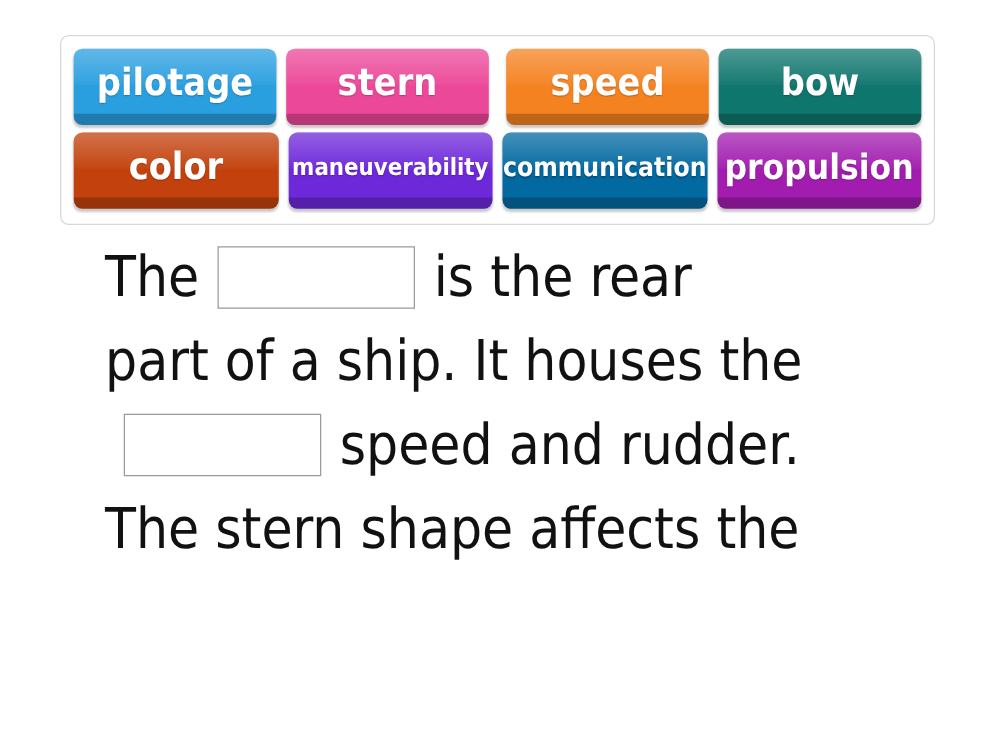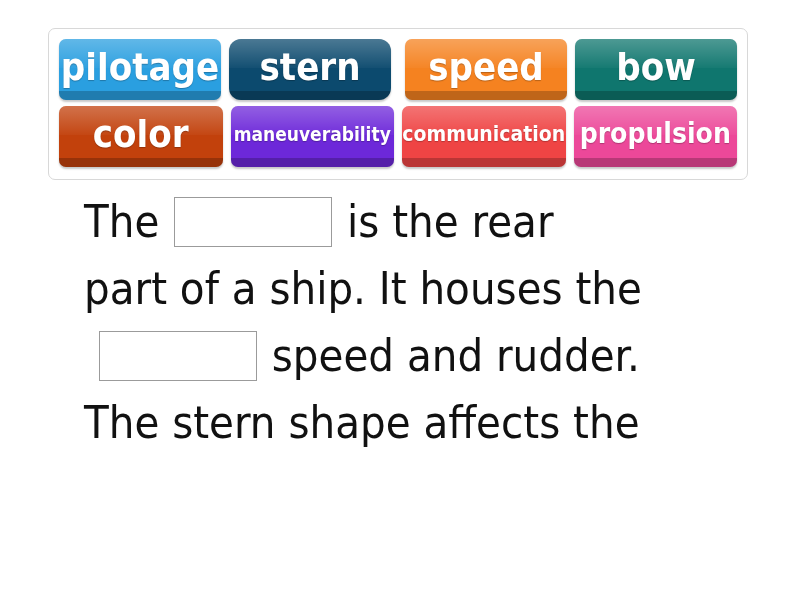--- a/index.html
+++ b/index.html
@@ -73,21 +73,21 @@
   .tile-label {
     position: relative;
     z-index: 2;
     color: #ffffff;
     font-weight: bold;
     line-height: 1;
     white-space: nowrap;
     text-shadow: 0 1px 1px rgba(0,0,0,0.25);
     padding-bottom: 5px;
   }
-  .sz-lg  { font-size: 38px; text-align: center; }
+  .sz-lg  { font-size: 30px; text-align: center; }
   .sz-md  { font-size: 28px; }
   .sz-sm  { font-size: 21px; }
   .sz-xs  { font-size: 19px; }
 
   
   .sentence {
     position: absolute;
     left: 84px;
     top: 188px;
     width: 640px;
@@ -120,41 +120,41 @@
 </head>
 <body>
 
 <div id="app">
 
   <div class="tile-tray">
     <div class="tile-row">
       <div class="tile" style="background: rgb(42, 159, 224);">
         <span class="tile-label sz-lg">pilotage</span>
       </div>
-      <div class="tile" style="background: #0c4a6e; border-radius: 12px;">
+      <div class="tile" style="background: #ec4899;">
         <span class="tile-label sz-lg">stern</span>
       </div>
       <div class="tile" style="background: rgb(245, 130, 32); margin-left: 10px;">
         <span class="tile-label sz-lg">speed</span>
       </div>
       <div class="tile" style="background: #0f766e;">
         <span class="tile-label sz-lg">bow</span>
       </div>
     </div>
     <div class="tile-row">
       <div class="tile" style="background: #c2410c;">
         <span class="tile-label sz-lg">color</span>
       </div>
       <div class="tile" style="background: #6d28d9;">
         <span class="tile-label sz-xs">maneuverability</span>
       </div>
-      <div class="tile" style="background: #ef4444;">
+      <div class="tile" style="background: #0369a1;">
         <span class="tile-label sz-sm">communication</span>
       </div>
-      <div class="tile" style="background: #ec4899;">
+      <div class="tile" style="background: #a21caf;">
         <span class="tile-label sz-md">propulsion</span>
       </div>
     </div>
   </div>
 
   <div class="sentence">
 
     <span class="line">
       <span class="word">The </span><span class="blank blank-1"></span><span class="word"> is the rear</span>
     </span>

